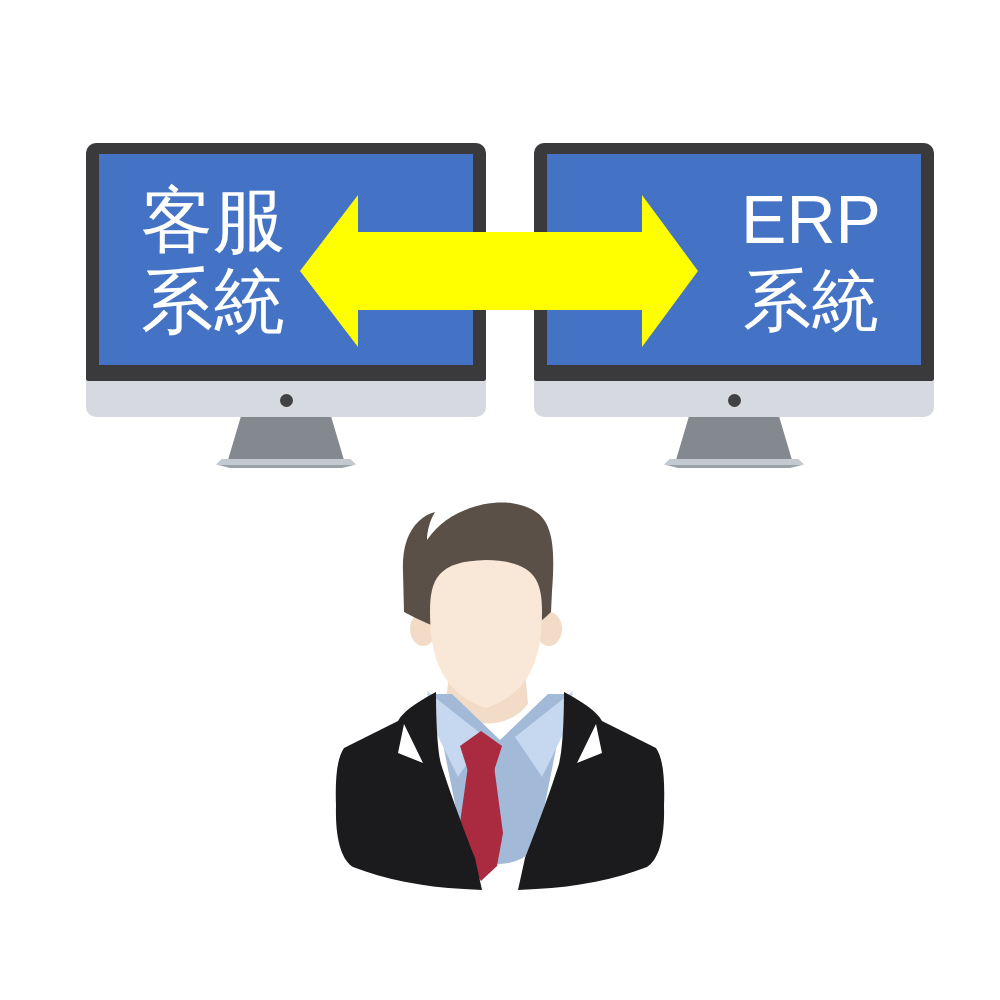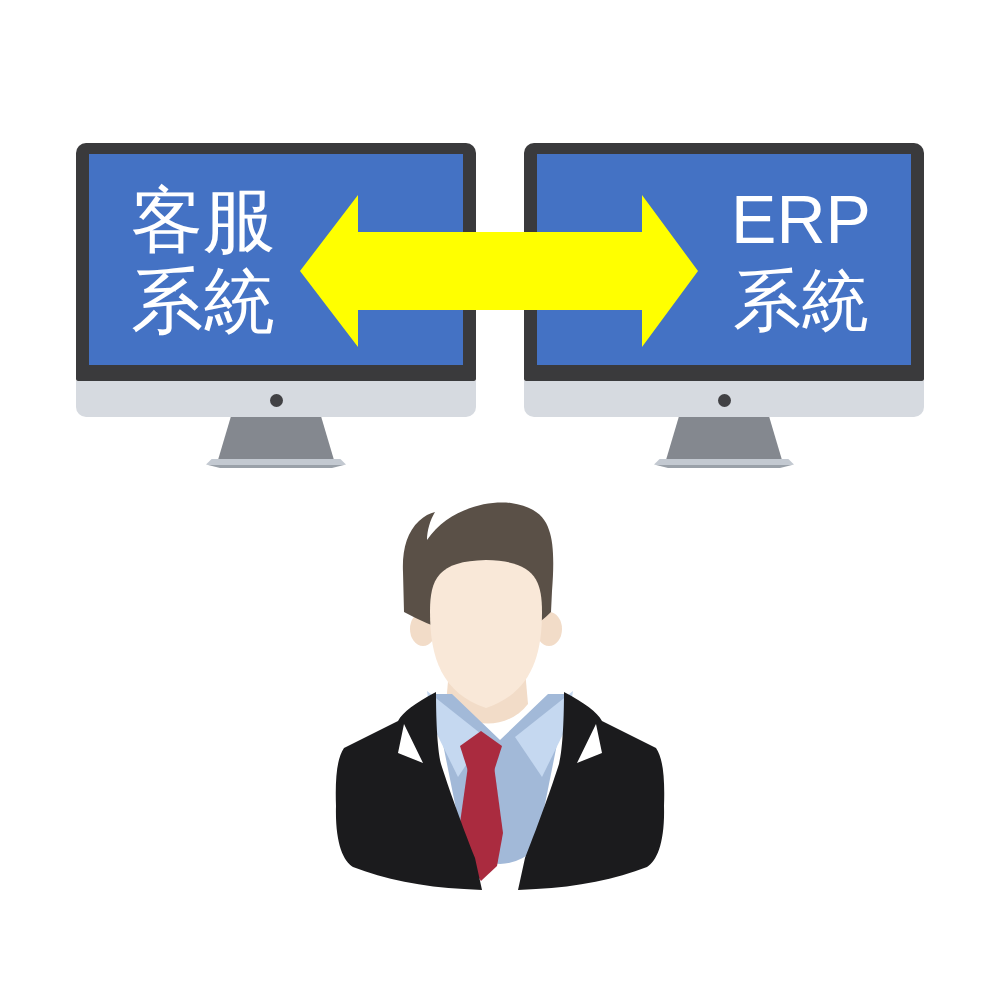--- a/index.html
+++ b/index.html
@@ -8,21 +8,21 @@
     background:#ffffff;
   }
   .canvas{
     position:relative;
     width:1000px;height:1000px;
     background:var(--background,#ffffff);
     overflow:hidden;
   }
 
   
-  .monitor{position:absolute;top:143px;width:400px;}
+  .monitor{position:absolute;top:143px;width:400px;margin-left:10px;}
   .monitor-left{left:76px;}
   .monitor-right{left:524px;}
 
   .frame{
     box-sizing:border-box;
     height:238px;
     background:var(--frame-dark,#3a3a3c);
     border-radius:10px 10px 2px 2px;
     padding:11px 13px 16px 13px;
   }

